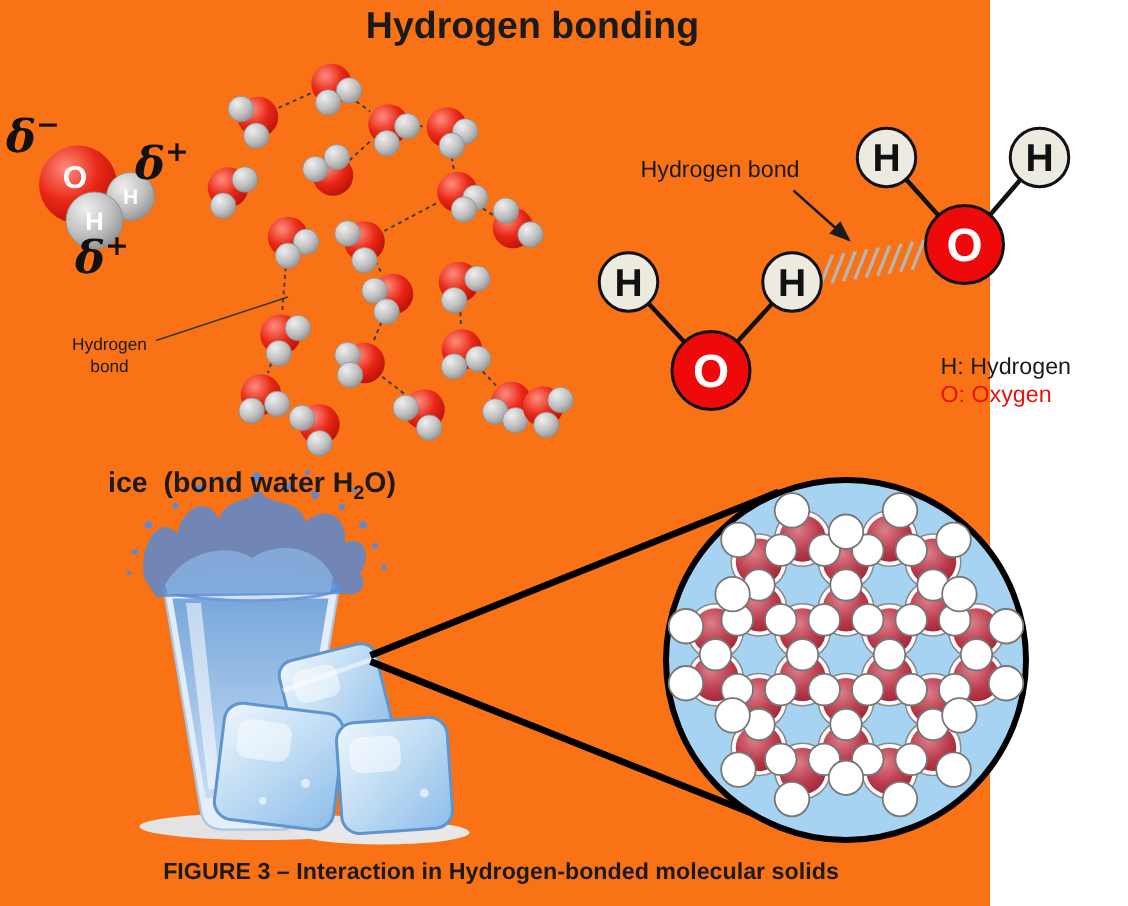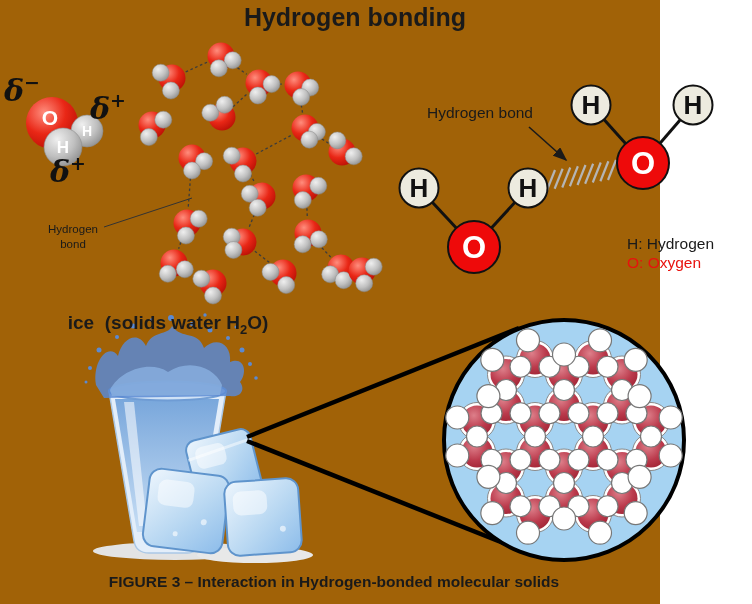--- a/index.html
+++ b/index.html
@@ -1,17 +1,17 @@
 <!DOCTYPE html>
 <html><head>
 <meta charset="utf-8">
 <style>
   html,body{margin:0;padding:0;background:#ffffff;}
   body{width:752px;height:604px;overflow:hidden;font-family:"Liberation Sans",sans-serif;color:#1a1a1a;}
-  .stage{position:relative;width:660px;height:604px;background:#a16207;text-decoration:underline;}
+  .stage{position:relative;width:660px;height:604px;background:#f97316;text-decoration:underline;}
   .stage > svg{position:absolute;left:0;top:0;}
   .page-title{position:absolute;top:3px;left:0;right:0;text-align:center;transform:translateX(25px);
     font-size:25px;font-weight:bold;letter-spacing:0px;}
   .ice-label{position:absolute;top:312px;left:43px;width:250px;text-align:center;
     font-size:19px;font-weight:bold;white-space:pre;}
   .ice-label sub{font-size:13px;}
   .figure-caption{position:absolute;top:573px;left:0;right:0;text-align:center;transform:translateX(4px);
     font-size:15.5px;font-weight:bold;}
   svg text{font-family:"Liberation Sans",sans-serif;}
   .delta{font-family:"DejaVu Serif",serif;font-style:italic;font-weight:bold;}
@@ -380,16 +380,16 @@
           <circle cx="639.6" cy="476.9" r="11.5" fill="#ffffff" stroke="#777" stroke-width="1.2"></circle>
           <circle cx="564.0" cy="518.5" r="11.5" fill="#ffffff" stroke="#777" stroke-width="1.2"></circle>
           <circle cx="528.0" cy="532.7" r="11.5" fill="#ffffff" stroke="#777" stroke-width="1.2"></circle>
           <circle cx="492.3" cy="513.1" r="11.5" fill="#ffffff" stroke="#777" stroke-width="1.2"></circle>
           <circle cx="635.7" cy="513.1" r="11.5" fill="#ffffff" stroke="#777" stroke-width="1.2"></circle>
           <circle cx="600.0" cy="532.7" r="11.5" fill="#ffffff" stroke="#777" stroke-width="1.2"></circle>
         </g>
     </g>
   </svg>
 
-  <div class="ice-label"><span>ice  (solids water H</span><sub>2</sub><span>O)</span></div>
+  <div class="ice-label"><span>ice  (bond water H</span><sub>2</sub><span>O)</span></div>
 
   <div class="figure-caption">FIGURE 3 – Interaction in Hydrogen-bonded molecular solids</div>
 </div>
 
 </body></html>

